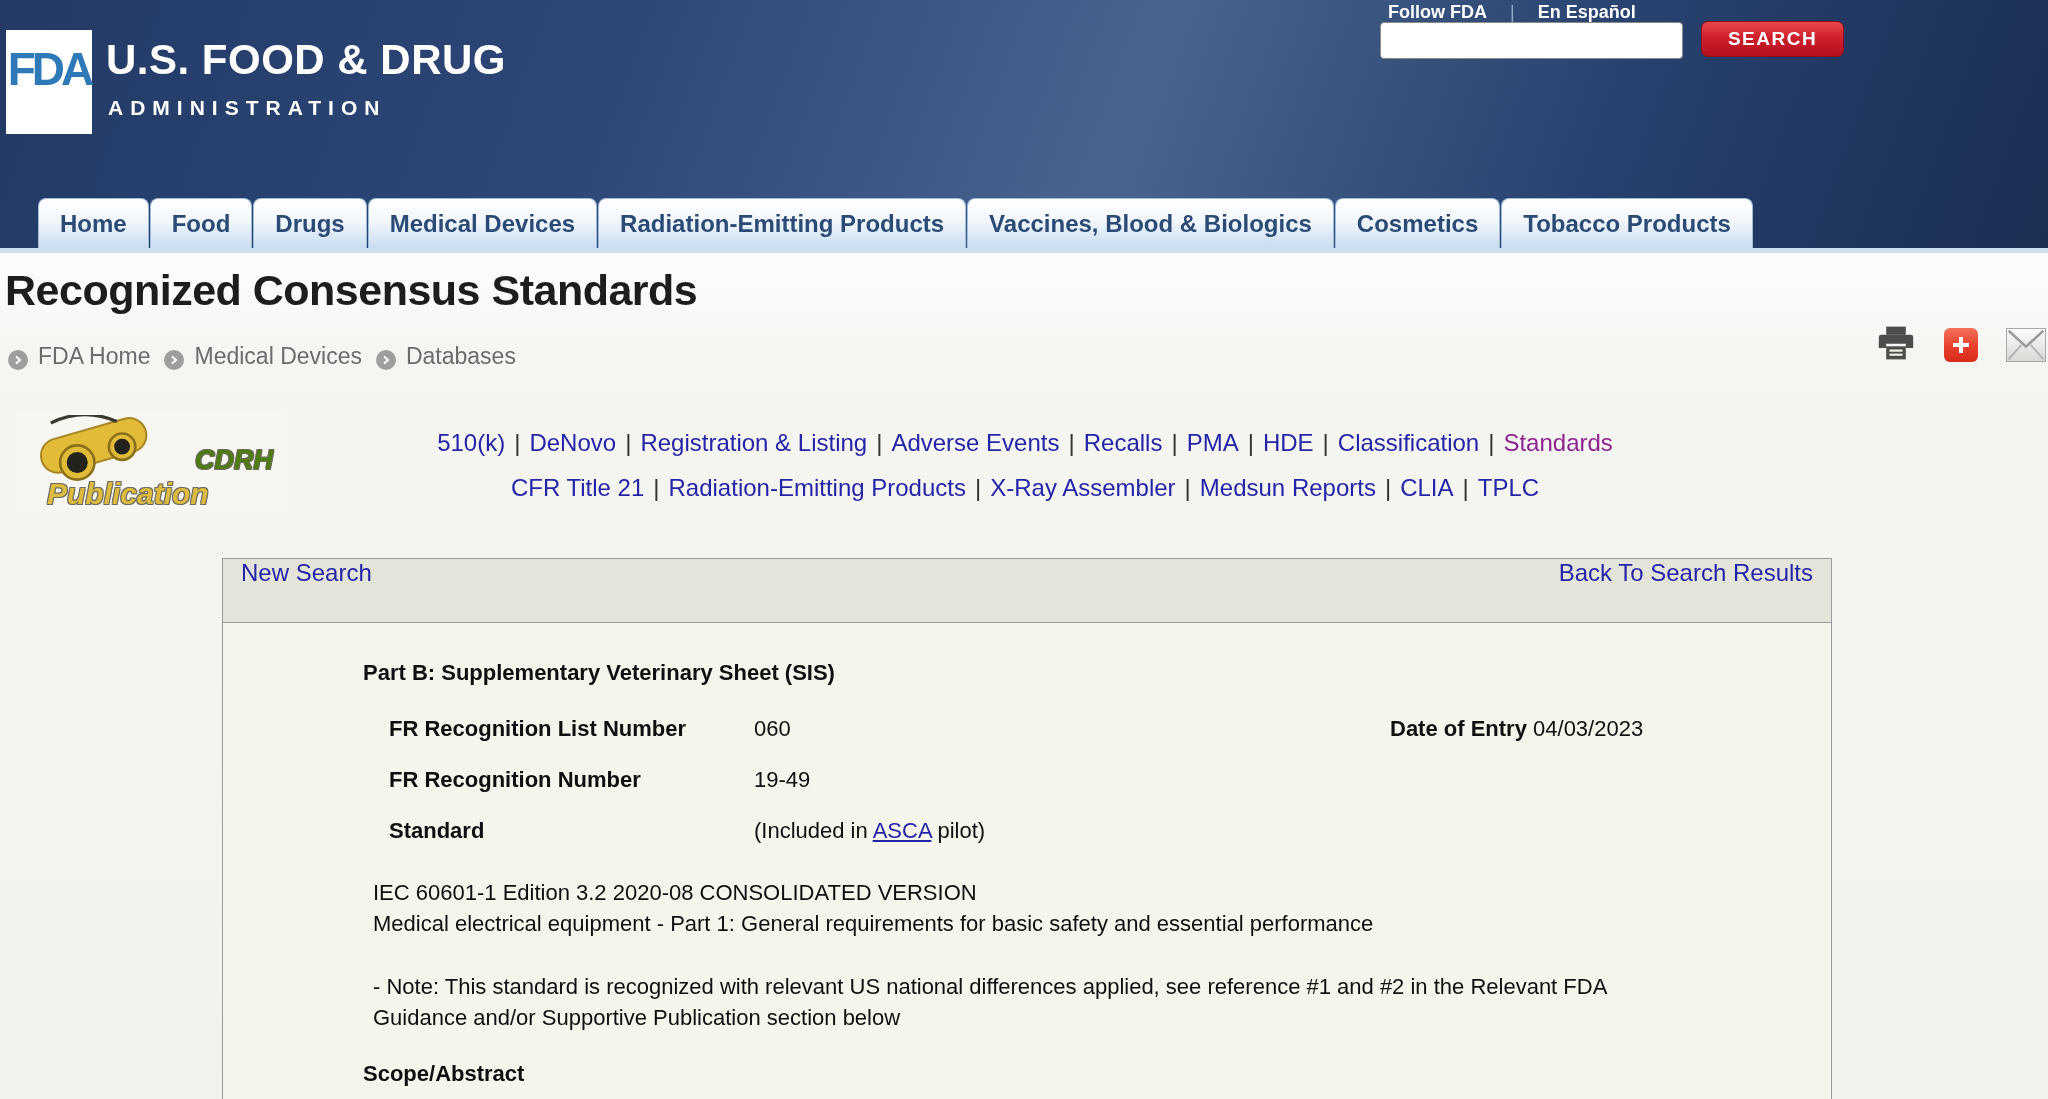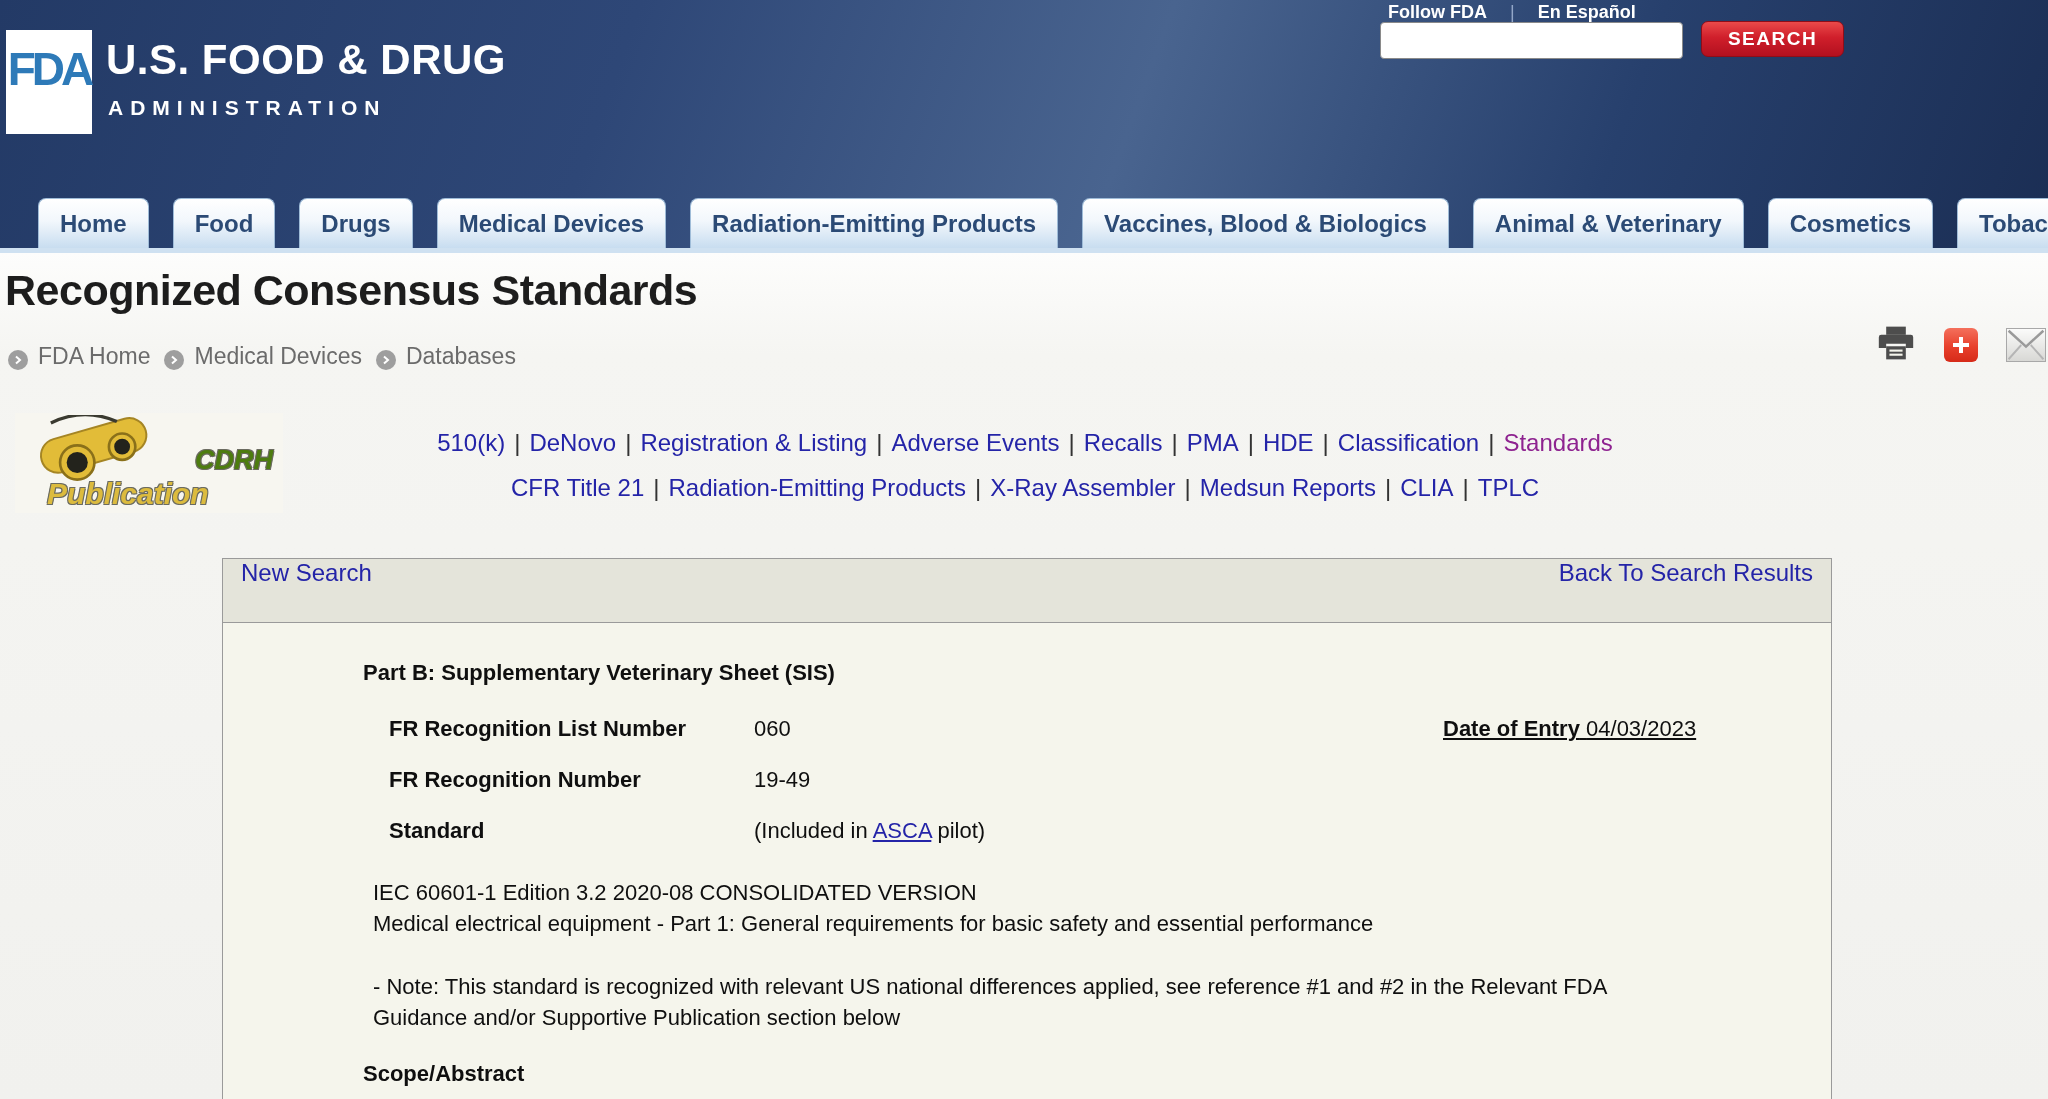--- a/index.html
+++ b/index.html
@@ -22,21 +22,21 @@
   .hdr-links .divider { color:#93a7c8; font-weight:normal; }
   .hdr-search-input { position:absolute; left:1380px; top:22px; width:303px; height:37px;
     background:#fff; border:1px solid #8a8a8a; border-radius:4px; font-size:18px; padding:0 8px; }
   .hdr-search-btn { position:absolute; left:1701px; top:21px; width:143px; height:36px;
     background:linear-gradient(#ea4a4a 0%,#d01f2b 45%,#b3101f 100%);
     border:1px solid #8f0d18; border-radius:7px; color:#fff; font-weight:bold;
     font-size:19px; letter-spacing:1.5px; cursor:pointer; }
 
   
   .tabs { position:absolute; left:0; bottom:0; width:2048px; height:54px;
-    display:flex; align-items:flex-end; padding-left:38px; gap:24px; }
+    display:flex; align-items:flex-end; padding-left:38px; gap:1px; }
   .tab { height:50px; border-radius:8px 8px 0 0; padding:0 21px;
     background:linear-gradient(#ffffff 0%,#f2f7fc 45%,#c8ddf0 100%);
     border:1px solid #9fbcd8; border-bottom:none;
     display:flex; align-items:center; color:#2b4a75; font-weight:bold; font-size:24px;
     white-space:nowrap; cursor:pointer; }
   .nav-strip { width:2048px; height:5px; background:#cfe1f1; }
 
   
   .main { position:relative; width:2048px; height:846px;
     background:linear-gradient(#fdfdfc 0%,#f5f5f2 12%,#f1f1ee 100%); }
@@ -75,21 +75,21 @@
   .rbox { position:absolute; left:222px; top:305px; width:1610px; height:545px;
     border:1px solid #9a9a9a; background:#f5f5ec; }
   .rbox-hd { height:64px; background:#e4e4da; border-bottom:1px solid #9a9a9a;
     display:flex; align-items:flex-start; justify-content:space-between; padding:0 18px;
     font-size:24px; }
   .rbox-hd a { color:#2424a8; text-decoration:none; cursor:pointer; }
   .rbox-body { position:relative; padding:36px 0 0 140px; font-size:22px; color:#0f0f0f; }
   .partb { font-weight:bold; line-height:28px; margin-bottom:28px; }
   .frow { position:relative; line-height:28px; margin-bottom:23px; }
   .flabel { display:inline-block; width:365px; font-weight:bold;margin-left:26px; }
-  .fdate { position:absolute; left:1080px; top:0;text-decoration:underline; }
+  .fdate { position:absolute; left:1027px; top:0; }
   .fdate b { font-weight:bold; }
   .asca { color:#2424a8; text-decoration:underline; cursor:pointer; }
   .stdtext { margin:32px 0 0 10px; line-height:31px; max-width:1320px; }
   .note { margin:32px 0 0 10px; line-height:31px; max-width:1300px; }
   .scope { margin:28px 0 0 0; font-weight:bold; }
 </style>
 </head>
 <body>
 
 <div class="hdr">
@@ -107,21 +107,20 @@
   <input class="hdr-search-input" value="" style="">
   <button class="hdr-search-btn">SEARCH</button>
 
   <div class="tabs">
     <div class="tab">Home</div>
     <div class="tab">Food</div>
     <div class="tab">Drugs</div>
     <div class="tab">Medical Devices</div>
     <div class="tab">Radiation-Emitting Products</div>
     <div class="tab">Vaccines, Blood &amp; Biologics</div>
-    <div class="tab">Animal &amp; Veterinary</div>
     <div class="tab">Cosmetics</div>
     <div class="tab">Tobacco Products</div>
   </div>
 </div>
 <div class="nav-strip"></div>
 
 <div class="main">
 
   <h1 class="page-title">Recognized Consensus Standards</h1>
 

